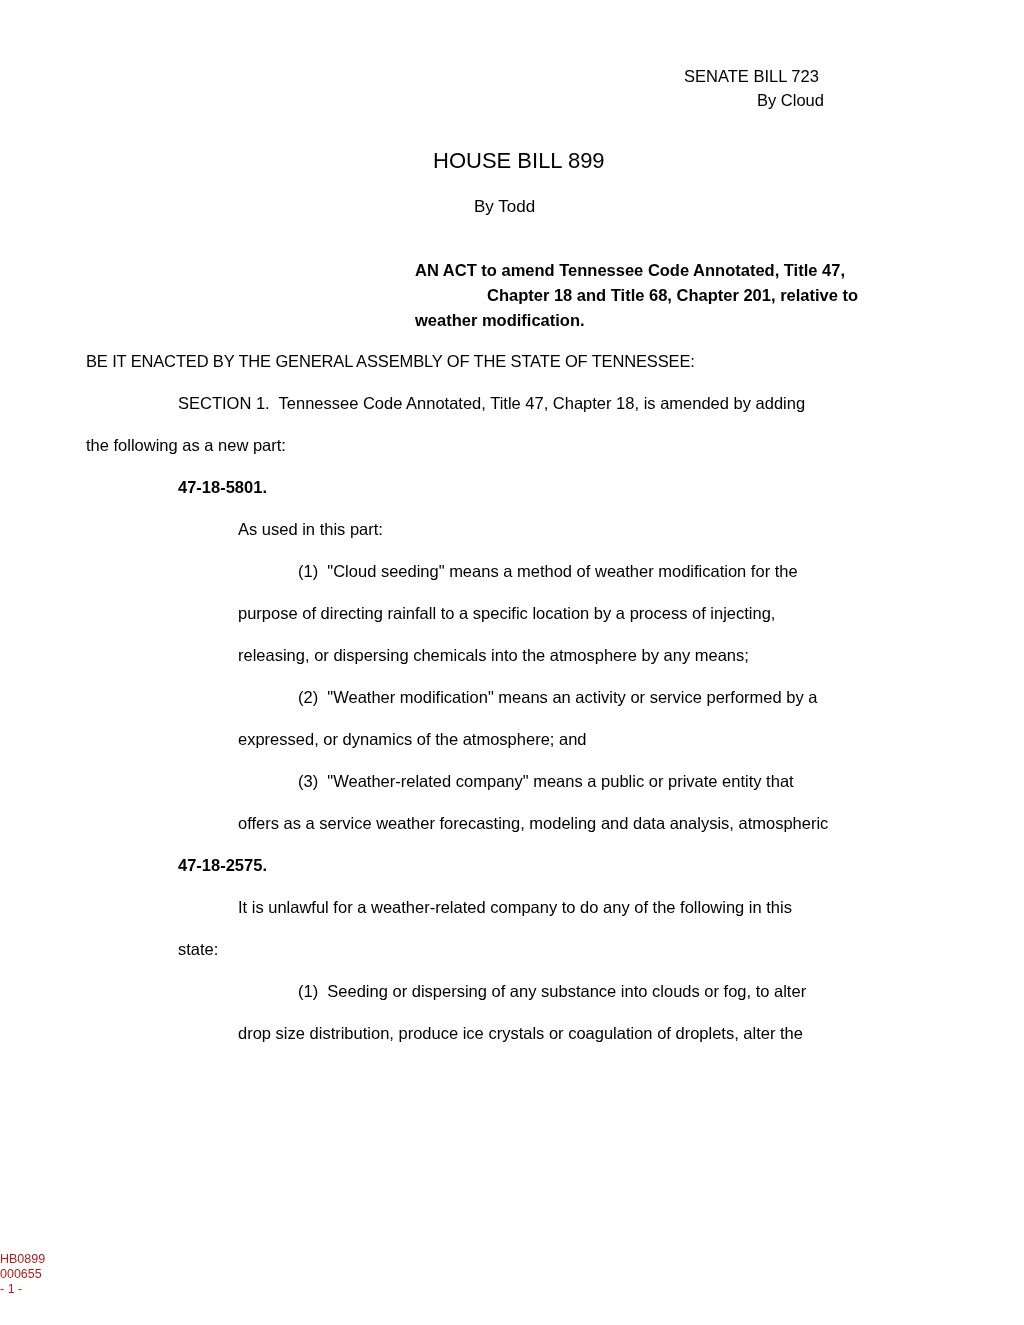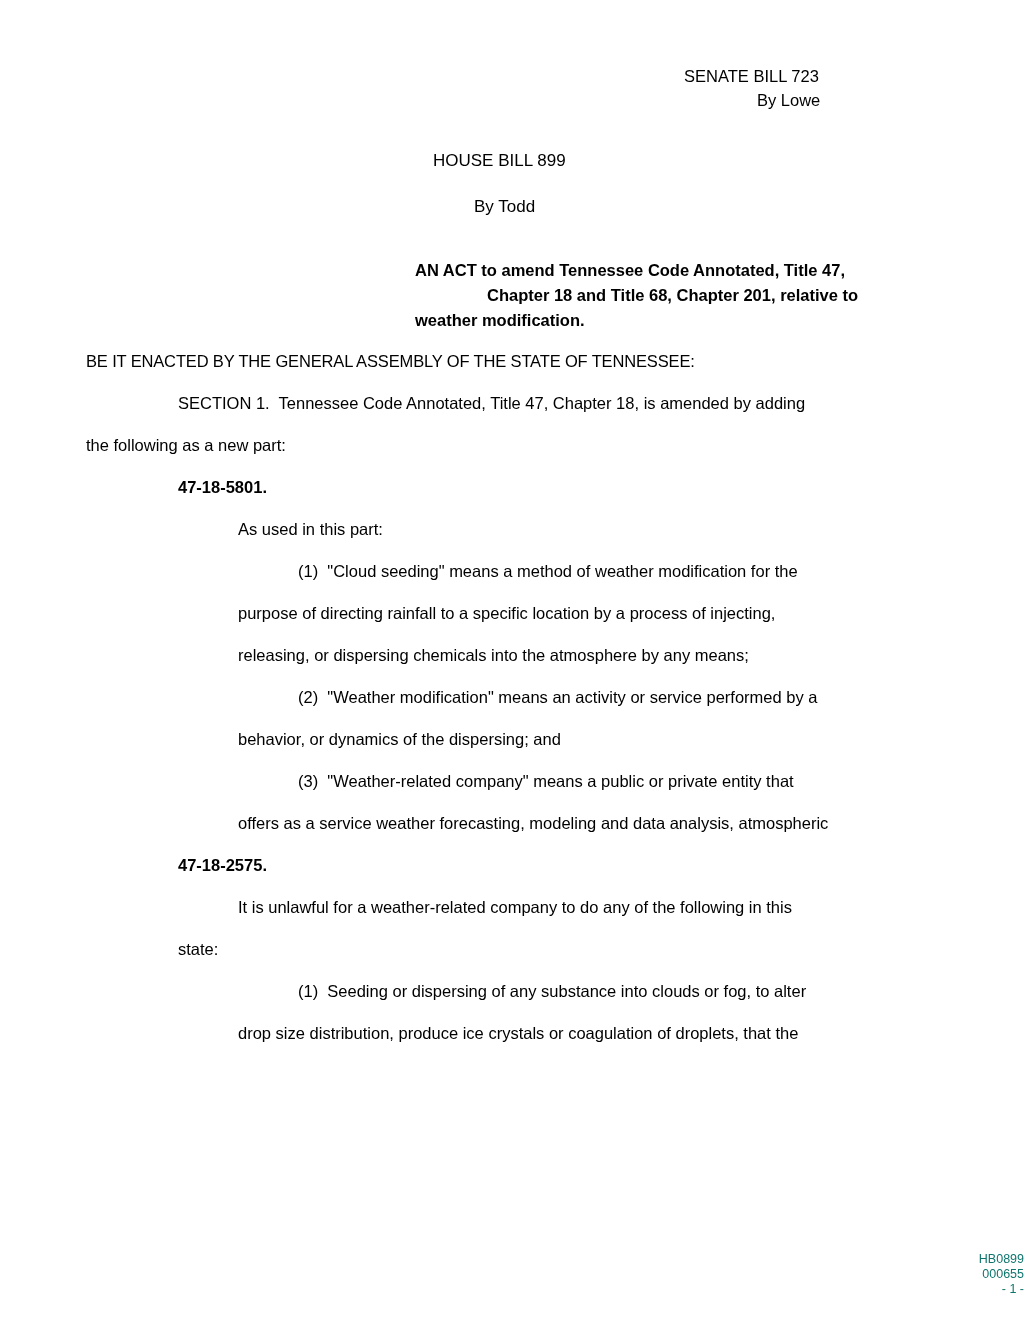--- a/index.html
+++ b/index.html
@@ -29,21 +29,21 @@
     line-height: 24px;
   }
   .senate-header .line { white-space: pre; }
   .senate-bill-no { margin-left: 92px; }
   .senate-by { margin-left: 165px; }
 
   .house-header {
     position: absolute;
     top: 149px;
     left: 433px;
-    font-size: 17px;
+    font-size: 22px;
     line-height: 24px;
   }
   .house-by {
     position: absolute;
     top: 195px;
     left: 474px;
     font-size: 17px;
     line-height: 24px;
   }
 
@@ -81,35 +81,35 @@
   .ln.ind3 { margin-left: 298px; }
   .ln.bold { font-weight: bold; }
   .ln.tight { letter-spacing: -0.15px; }
 
   
   .footer {
     position: absolute;
     top: 1252px;
     left: 0;
     width: 1024px;
-    text-align: right;
+    text-align: left;
     font-size: 12.5px;
     line-height: 15px;
-    color: #0f766e;
+    color: #b91c1c;
   }
   .footer div { white-space: pre; }
 </style>
 </head>
 <body>
 
 <div class="page">
 
   <div class="senate-header">
     <div class="line senate-bill-no">SENATE BILL 723</div>
-    <div class="line senate-by">By Lowe</div>
+    <div class="line senate-by">By Cloud</div>
   </div>
 
   <div class="house-header">HOUSE BILL 899</div>
   <div class="house-by">By Todd</div>
 
   <div class="caption">
     <span class="cap-line cap-line-1">AN ACT to amend Tennessee Code Annotated, Title 47,</span>
     <span class="cap-line cap-line-2">Chapter 18 and Title 68, Chapter 201, relative to</span>
     <span class="cap-line cap-line-3">weather modification.</span>
   </div>
@@ -123,32 +123,32 @@
 
     <span class="ln ind1 bold">47-18-5801.</span>
 
     <span class="ln ind2">As used in this part:</span>
 
     <span class="ln ind3">(1)  "Cloud seeding" means a method of weather modification for the</span>
     <span class="ln ind2">purpose of directing rainfall to a specific location by a process of injecting,</span>
     <span class="ln ind2">releasing, or dispersing chemicals into the atmosphere by any means;</span>
 
     <span class="ln ind3">(2)  "Weather modification" means an activity or service performed by a</span>
-    <span class="ln ind2">behavior, or dynamics of the dispersing; and</span>
+    <span class="ln ind2">expressed, or dynamics of the atmosphere; and</span>
 
     <span class="ln ind3">(3)  "Weather-related company" means a public or private entity that</span>
     <span class="ln ind2">offers as a service weather forecasting, modeling and data analysis, atmospheric</span>
 
     <span class="ln ind1 bold">47-18-2575.</span>
 
     <span class="ln ind2">It is unlawful for a weather-related company to do any of the following in this</span>
     <span class="ln ind1">state:</span>
 
     <span class="ln ind3">(1)  Seeding or dispersing of any substance into clouds or fog, to alter</span>
-    <span class="ln ind2">drop size distribution, produce ice crystals or coagulation of droplets, that the</span>
+    <span class="ln ind2">drop size distribution, produce ice crystals or coagulation of droplets, alter the</span>
 
   </div>
 
   <div class="footer">
     <div>HB0899</div>
     <div>000655</div>
     <div>- 1 -</div>
   </div>
 
 </div>

